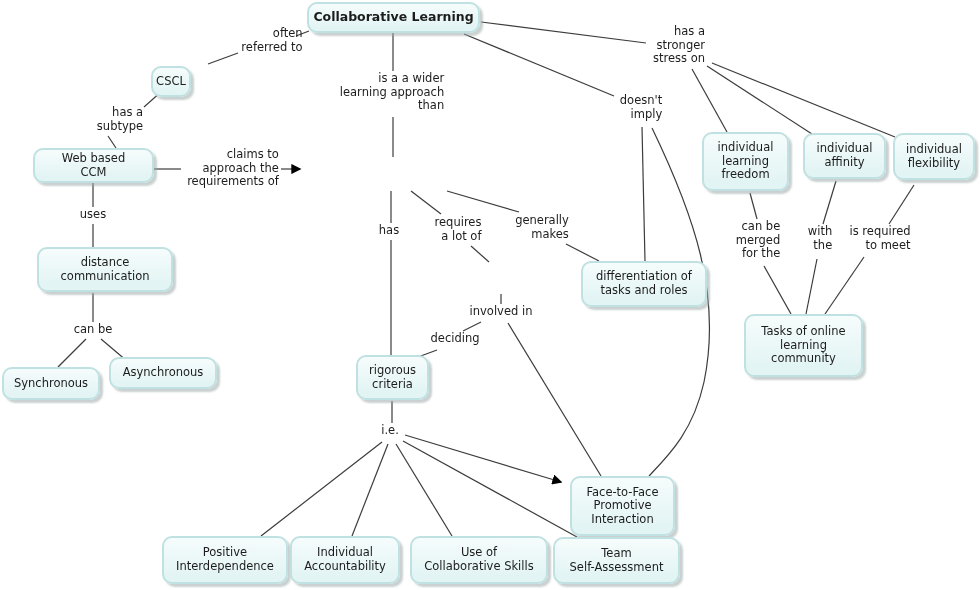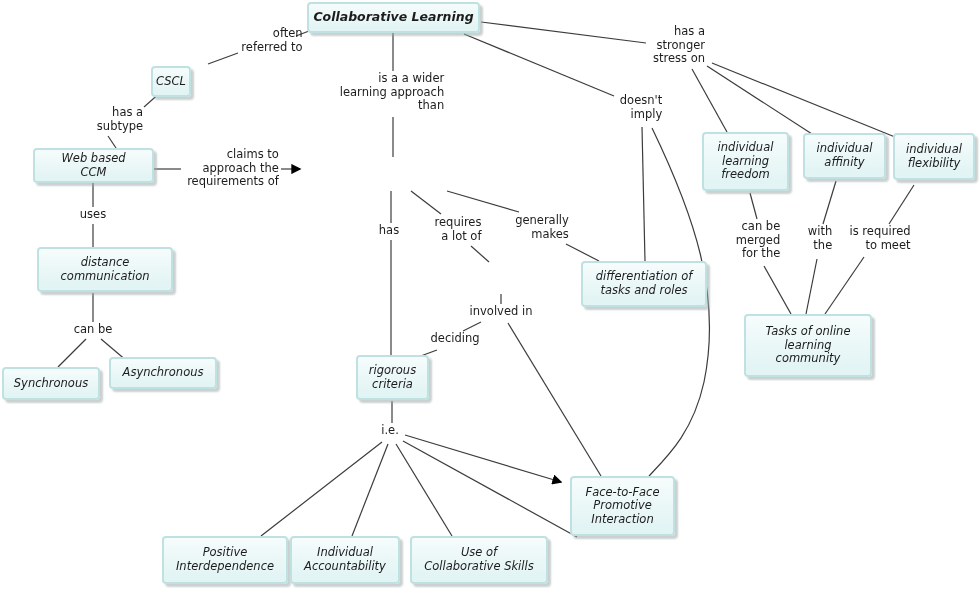--- a/index.html
+++ b/index.html
@@ -29,24 +29,23 @@
     display: flex;
     align-items: center;
     justify-content: center;
     text-align: center;
     white-space: pre-line;
     padding: 2px 12px;
     font-size: 11.5px;
     line-height: 1.18;
     background: linear-gradient(180deg, #f6fcfc 0%, #e3f4f4 85%);
     border: 2px solid #c0e1e1;
-    border-radius: 4px;
+    border-radius: 10px;
     box-shadow: 3px 3px 2px rgba(158, 170, 170, 0.55);
     cursor: pointer;
-    font-style: italic;
   }
   .node.title {
     font-size: 12.5px;
     font-weight: bold;
     white-space: nowrap;
   }
   .edge-label {
     position: absolute;
     transform: translateX(-50%);
     text-align: right;
@@ -123,26 +122,28 @@
 criteria</div>
   <div class="node" style="left:581px; top:261px;width:126px; min-height:46px">differentiation of
 tasks and roles</div>
   <div class="node" style="left:702px; top:132px;width:87px;  min-height:59px">individual
 learning
 freedom</div>
   <div class="node" style="left:803px; top:133px;width:83px;  min-height:46px">individual
 affinity</div>
   <div class="node" style="left:893px; top:133px;width:82px;  min-height:47px">individual
 flexibility</div>
-  <div class="node" style="left:744px; top:314px;width:128px; min-height:63px">Tasks of online
+  <div class="node" style="left:744px; top:314px;width:119px; min-height:63px">Tasks of online
 learning
 community</div>
   <div class="node" style="left:570px; top:476px;width:105px; min-height:60px">Face-to-Face
 Promotive
 Interaction</div>
+  <div class="node" style="left:553px; top:537px;width:127px; min-height:47px">Team
+Self-Assessment</div>
   <div class="node" style="left:162px; top:536px;width:126px; min-height:48px">Positive
 Interdependence</div>
   <div class="node" style="left:290px; top:536px;width:110px; min-height:48px">Individual
 Accountability</div>
   <div class="node" style="left:410px; top:536px;width:138px; min-height:48px">Use of
 Collaborative Skills</div>
 
   <div class="edge-label" style="left:272px; top:27px">often
 referred to</div>
   <div class="edge-label" style="left:392px; top:72px">is a a wider

